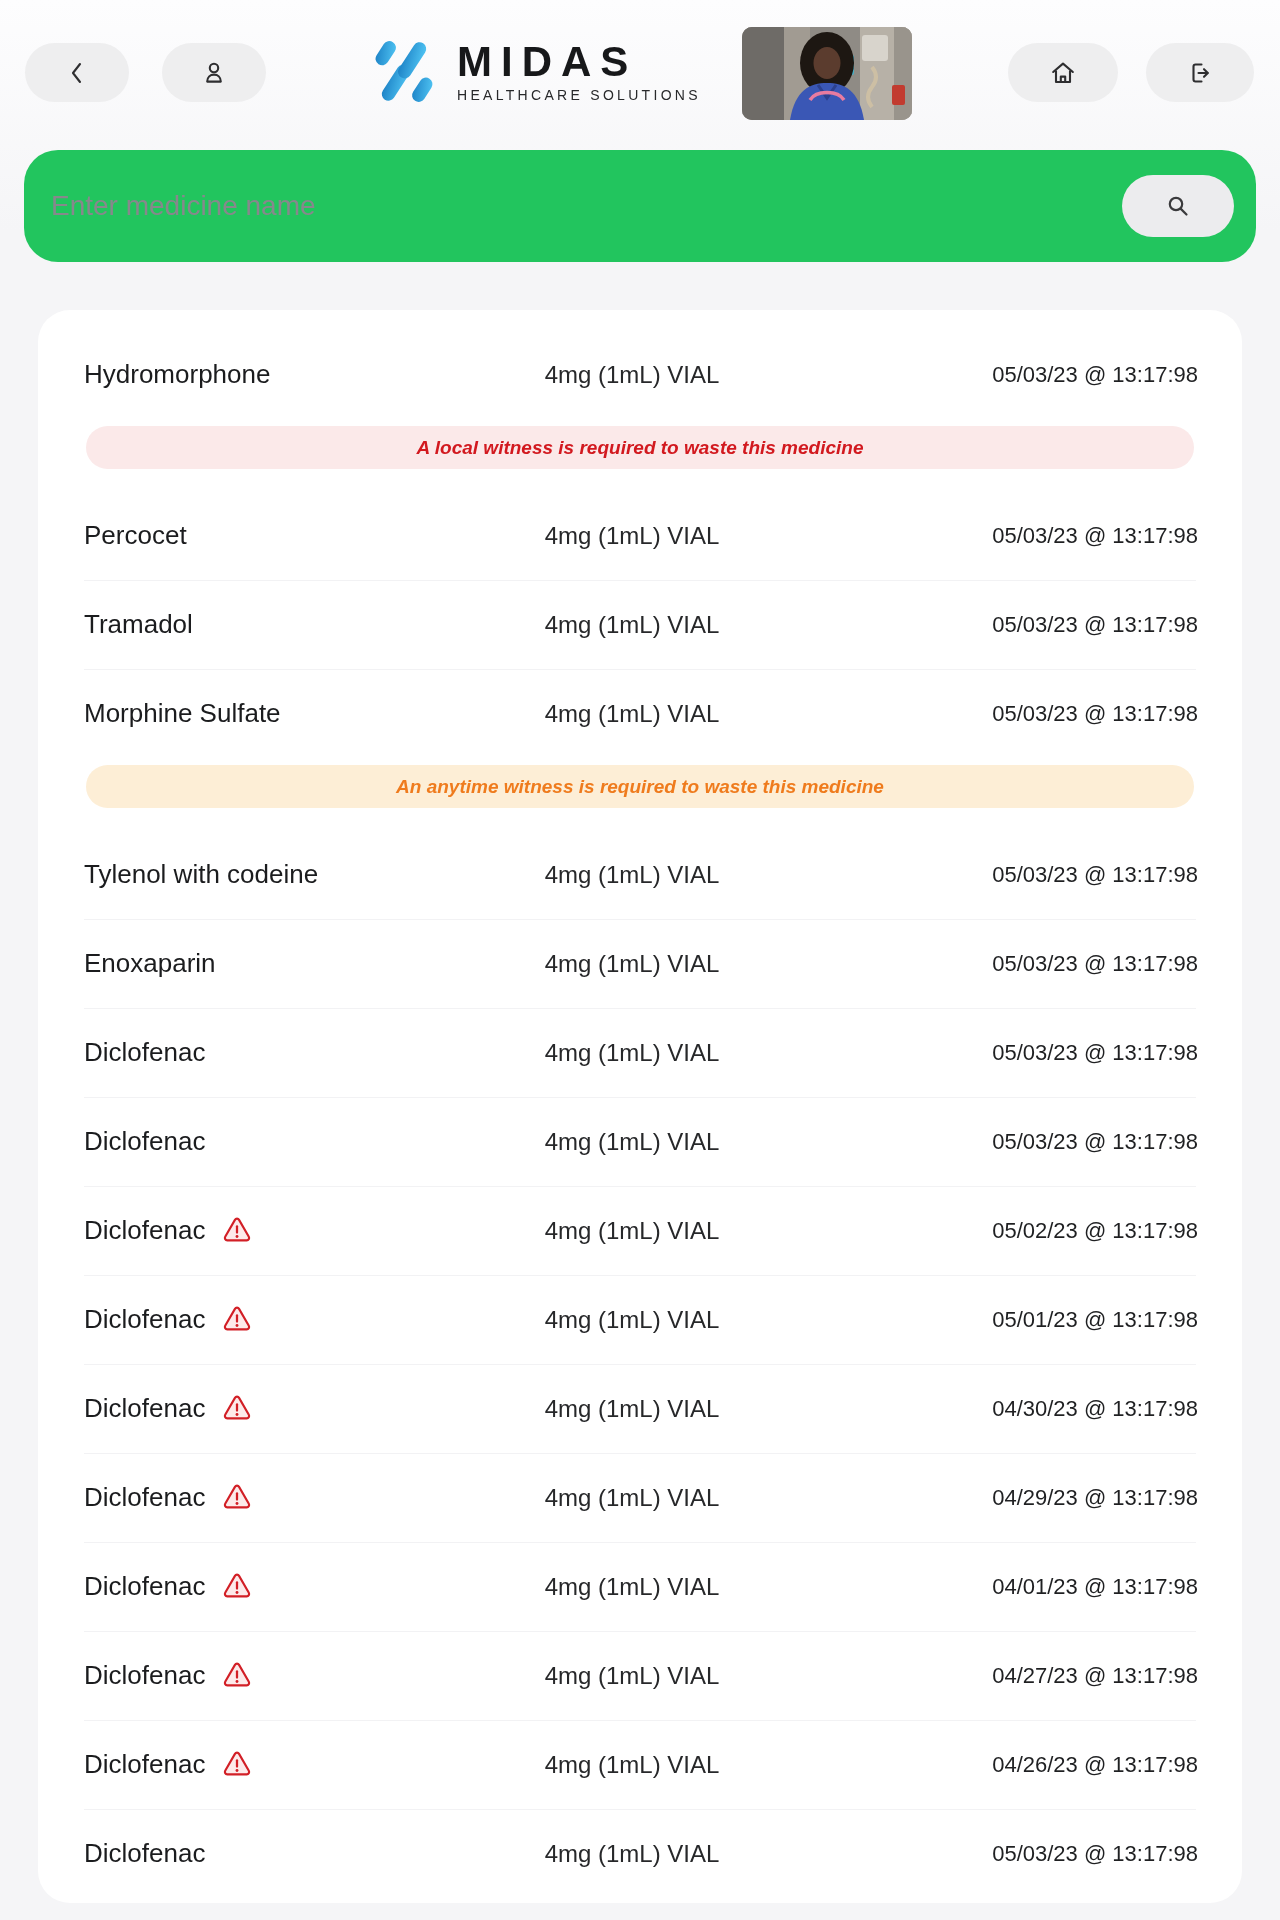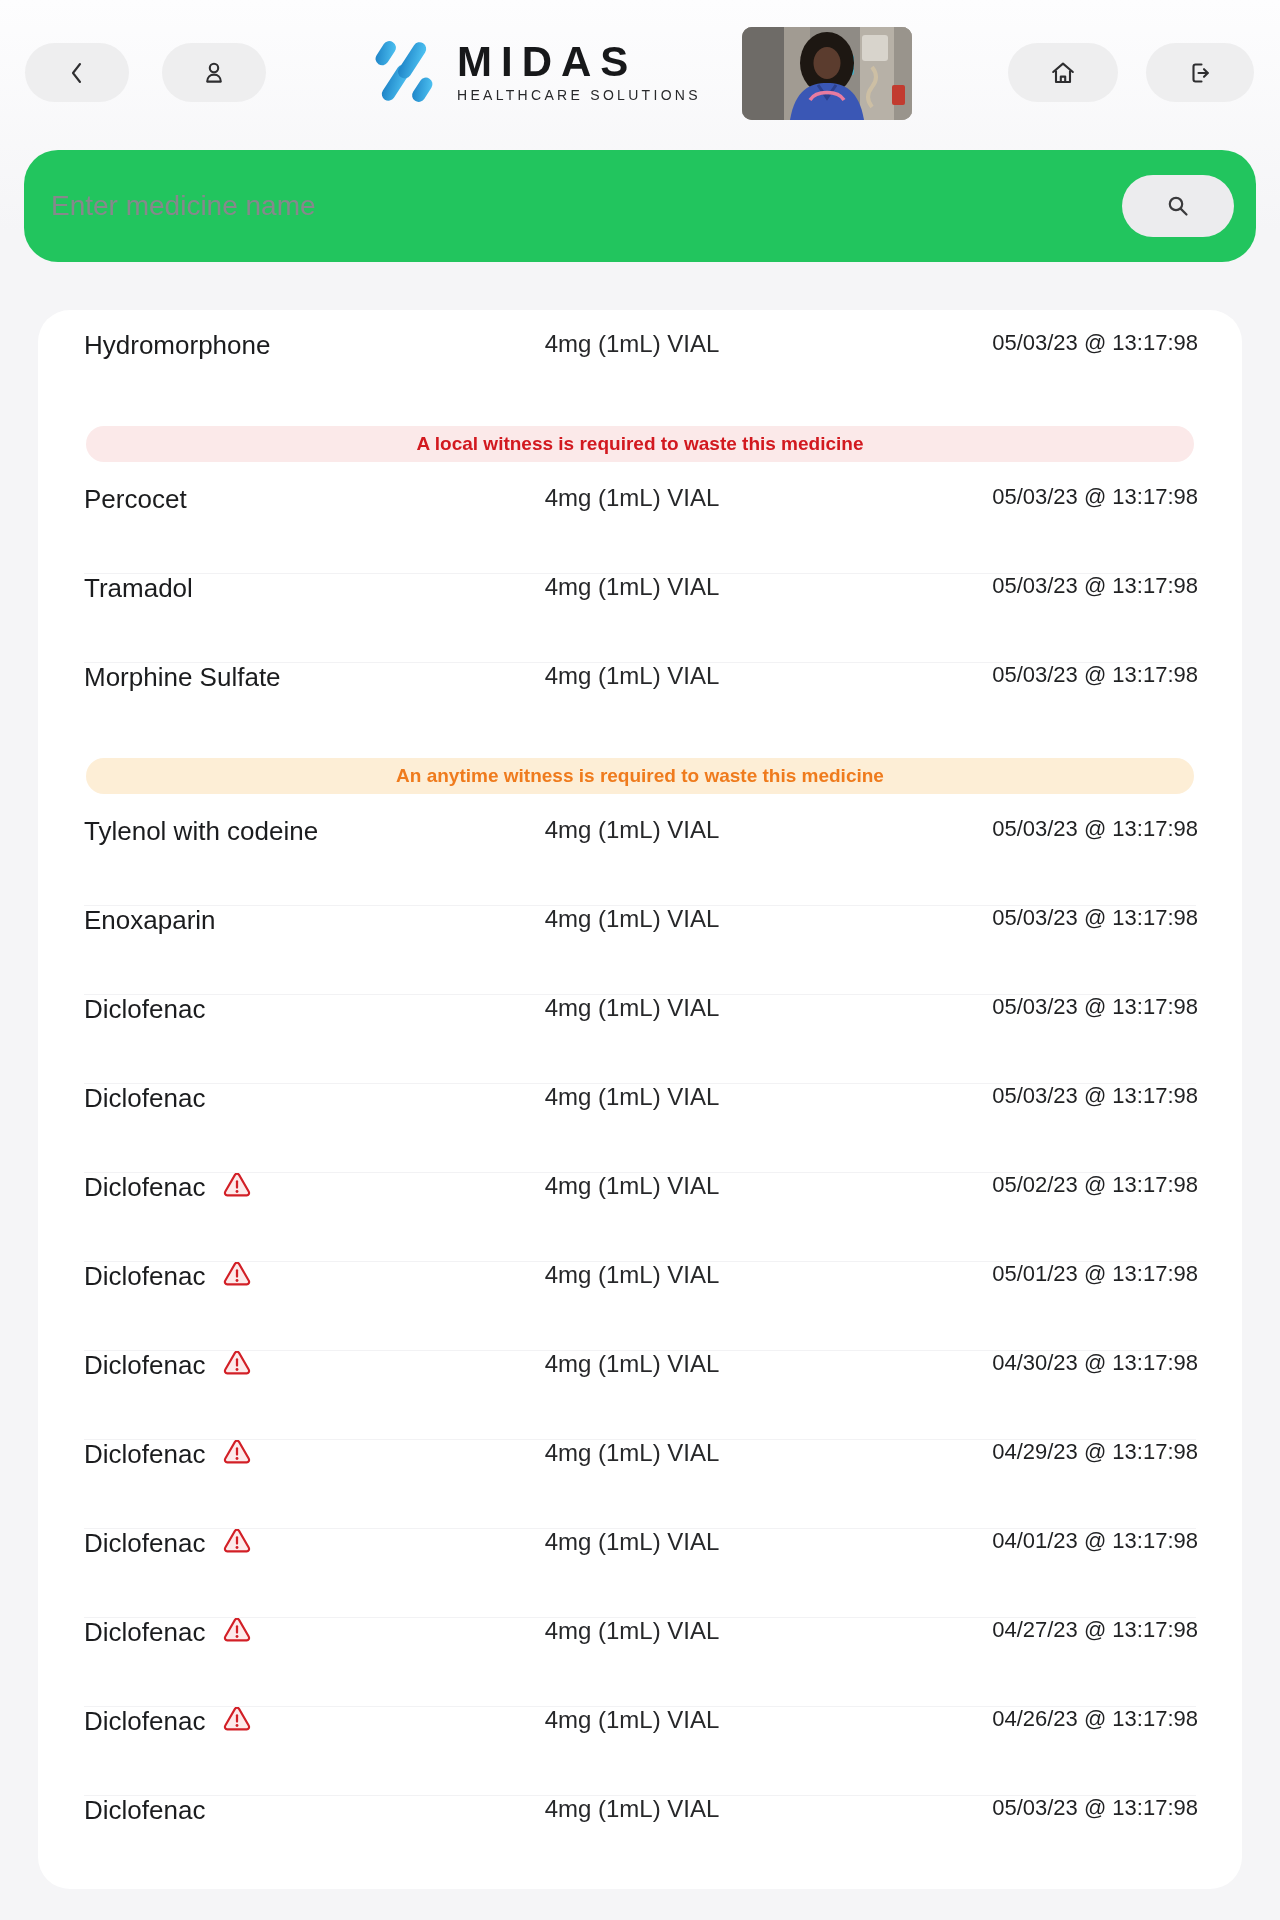--- a/index.html
+++ b/index.html
@@ -50,37 +50,37 @@
     border: none; border-radius: 31px; background: #ececee;
     display: flex; align-items: center; justify-content: center; cursor: pointer;
   }
   .search-btn svg { stroke: #3a3a3c; fill: none; stroke-width: 2.2; stroke-linecap: round; }
 
   
   .card {
     position: absolute; left: 38px; top: 310px; width: 1204px;
     background: #ffffff; border-radius: 32px; padding: 20px 0 5px;
   }
-  .row { position: relative; height: 89px; display: flex; align-items: flex-start; }
+  .row { position: relative; height: 89px; display: flex; align-items: center; }
   .row.divided::before {
     content: ""; position: absolute; left: 46px; right: 46px; top: 0; height: 1px; background: #f2f2f4;
   }
   .row .name { margin-left: 46px; font-size: 26px; color: #1b1c1e; white-space: nowrap; }
   .warn { margin-left: 17px; display: inline-flex; align-items: center; }
   .row .dose {
     position: absolute; left: 594px; transform: translateX(-50%);
     font-size: 24px; color: #27282a; white-space: nowrap;
   }
   .row .time {
     position: absolute; right: 44px; font-size: 22px; color: #1f2022; white-space: nowrap;
   }
   .banner {
-    height: 36px; margin: 7px 48px 22px; border-radius: 22px;
+    height: 43px; margin: 7px 48px 22px; border-radius: 22px;
     display: flex; align-items: center; justify-content: center;
-    font-size: 19px; font-weight: 700; white-space: nowrap;
+    font-size: 19px; font-weight: 700; white-space: nowrap; font-style: italic;
   }
   .banner-local   { background: #fbe9e9; color: #d2191f; }
   .banner-anytime { background: #fdeed6; color: #ef7b1d; }
 </style>
 </head>
 <body>
 
 <header>
   <button class="hbtn btn-back">
     <span style="display:inline-flex">

